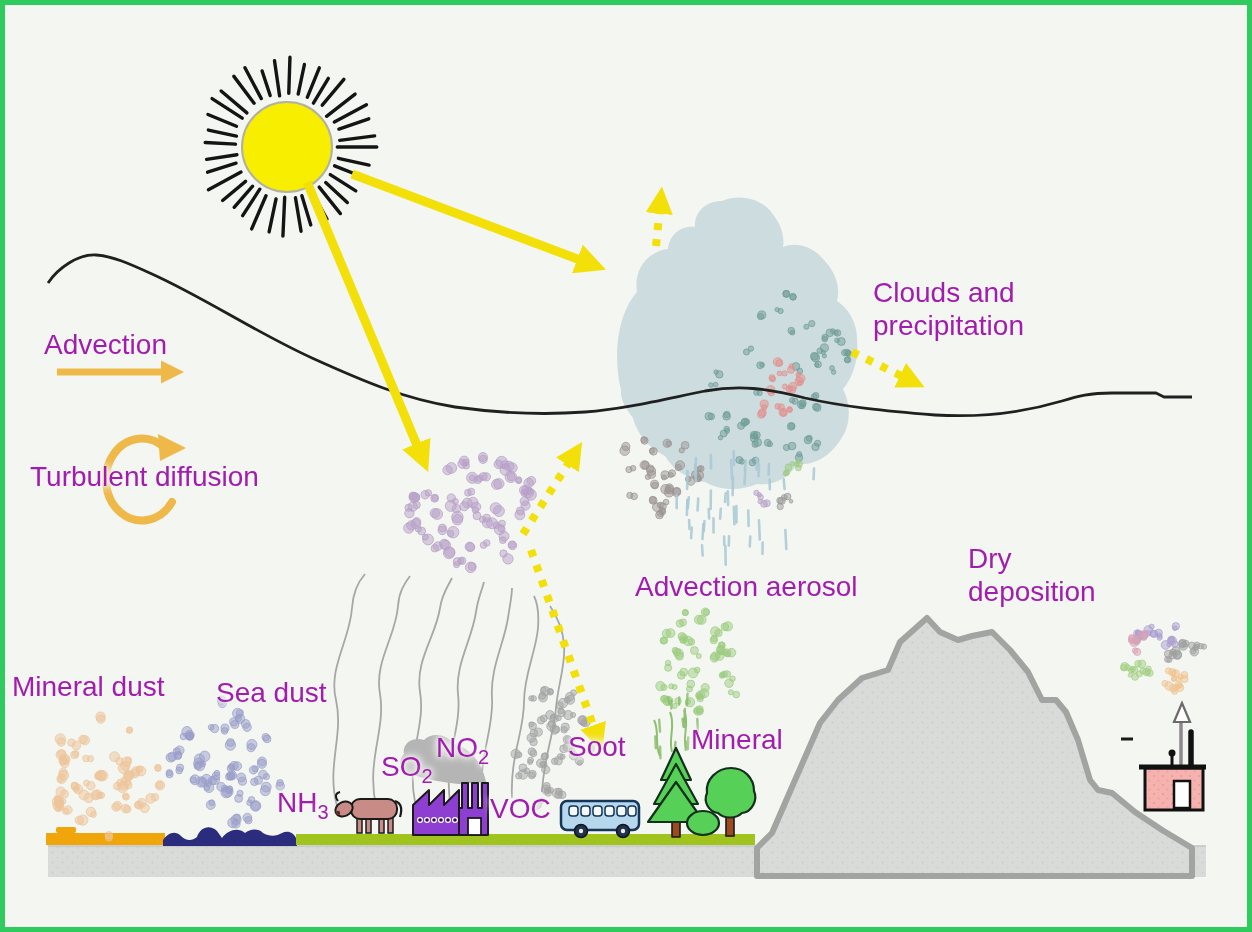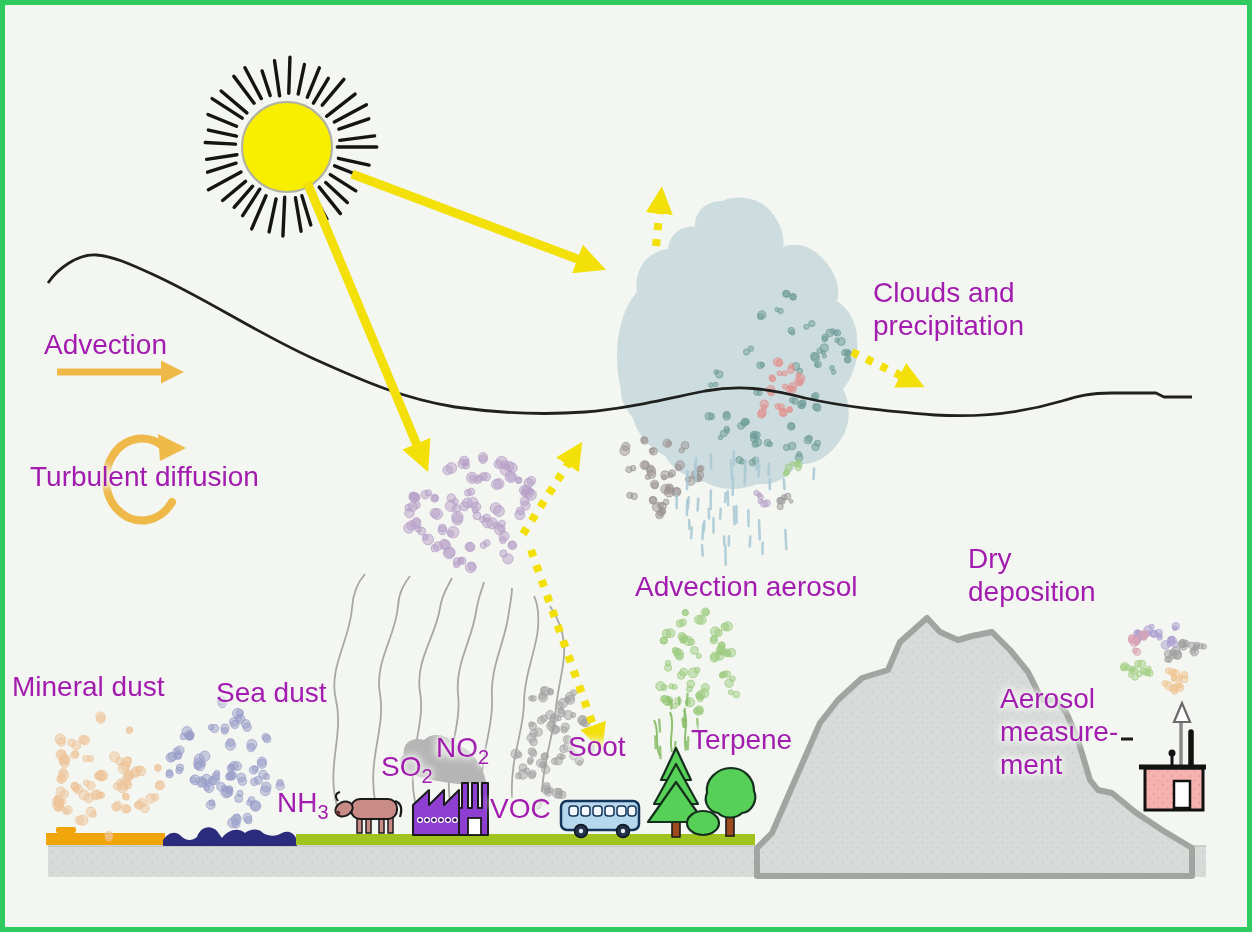--- a/index.html
+++ b/index.html
@@ -1043,19 +1043,16 @@
   <div class="label" style="left:635px;top:570px">Advection aerosol</div>
   <div class="label" style="left:968px;top:542px">Dry
 deposition</div>
   <div class="label" style="left:12px;top:670px">Mineral dust</div>
   <div class="label" style="left:216px;top:676px">Sea dust</div>
   <div class="label" style="left:277px;top:786px"><span>NH</span><span class="sub">3</span></div>
   <div class="label" style="left:381px;top:750px"><span>SO</span><span class="sub">2</span></div>
   <div class="label" style="left:436px;top:731px"><span>NO</span><span class="sub">2</span></div>
   <div class="label" style="left:490px;top:792px">VOC</div>
   <div class="label" style="left:568px;top:730px">Soot</div>
-  <div class="label" style="left:691px;top:723px">Terpene</div>
-  <div class="label" style="left:1000px;top:682px">Aerosol
-measure-
-ment</div>
+  <div class="label" style="left:691px;top:723px">Mineral</div>
 
   <div class="frame"></div>
 </div>
 
 </body></html>

